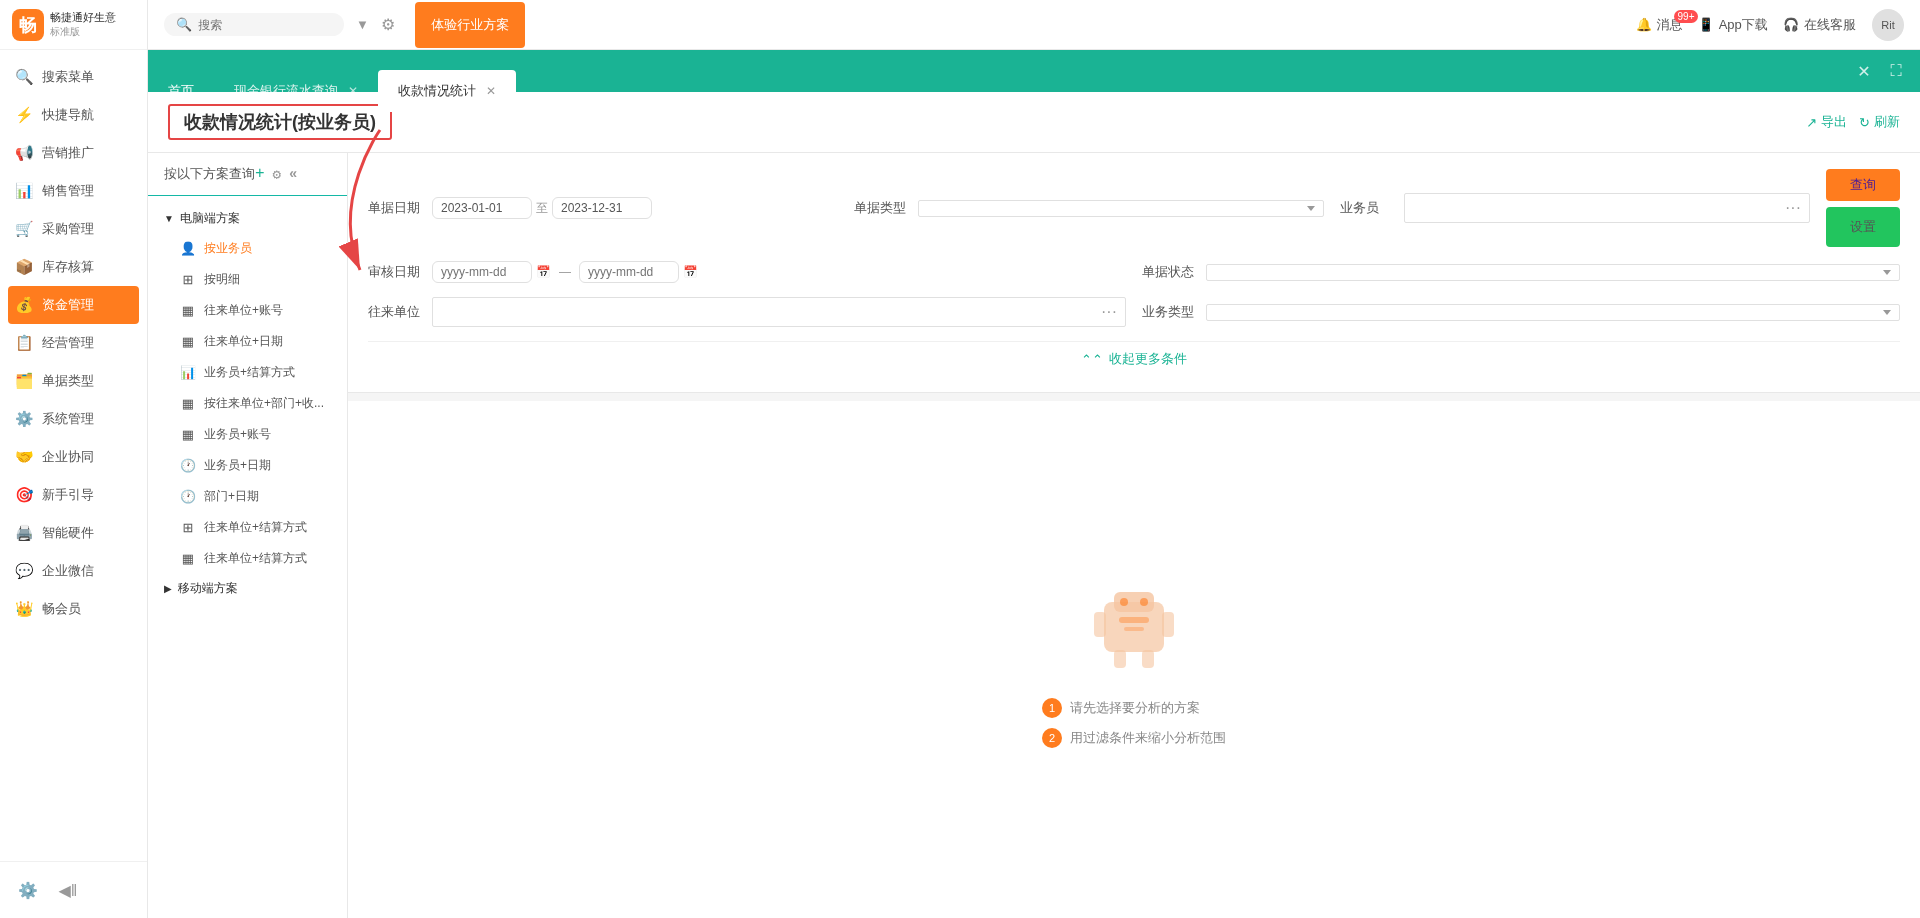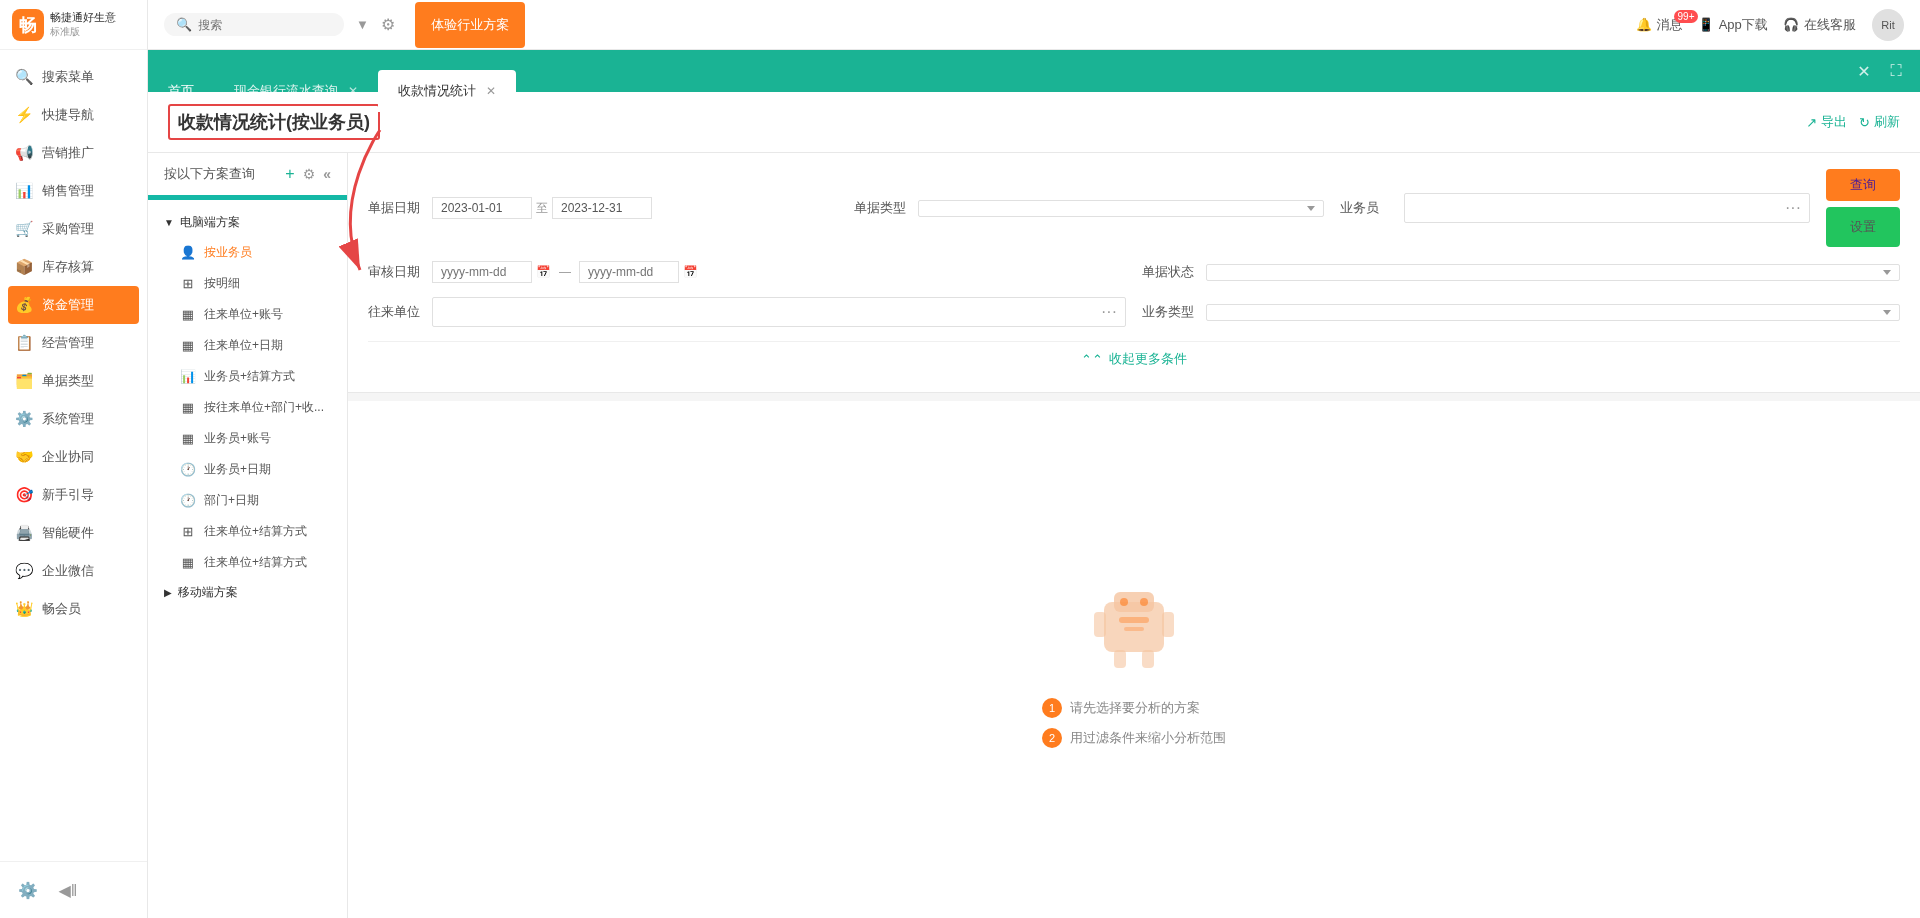--- a/index.html
+++ b/index.html
@@ -40,30 +40,30 @@
     .tab-close { font-size: 12px; color: #999; margin-left: 4px; cursor: pointer; }
     .tab-close-white { font-size: 12px; color: rgba(255,255,255,0.7); margin-left: 4px; cursor: pointer; }
     .tabs-right { margin-left: auto; display: flex; align-items: center; gap: 8px; padding-right: 12px; }
     .tab-control-btn { color: rgba(255,255,255,0.8); cursor: pointer; font-size: 16px; width: 24px; height: 24px; display: flex; align-items: center; justify-content: center; }
 
     
     .page-content { flex: 1; overflow: hidden; display: flex; flex-direction: column; background: #f5f5f5; }
 
     
     .page-header { background: white; padding: 12px 20px; display: flex; align-items: center; justify-content: space-between; border-bottom: 1px solid #e8e8e8; }
-    .page-title { font-size: 18px; font-weight: bold; color: #333; border: 2px solid #e54545; padding: 4px 8px; border-radius: 2px; }
+    .page-title { font-size: 18px; font-weight: bold; color: #333; border: 2px solid #e54545; padding: 4px 14px; border-radius: 2px; }
     .page-actions { display: flex; gap: 12px; align-items: center; }
     .action-btn { display: flex; align-items: center; gap: 4px; color: #1ab394; cursor: pointer; font-size: 13px; }
 
     
     .content-area { display: flex; flex: 1; overflow: hidden; }
 
     
     .left-panel { width: 200px; background: white; border-right: 1px solid #e8e8e8; padding: 0; flex-shrink: 0; overflow-y: auto; }
-    .left-panel-header { padding: 12px 16px; display: flex; align-items: center; justify-content: space-between; font-size: 13px; color: #555; border-bottom: 5px solid #14b8a6; }
+    .left-panel-header { padding: 12px 16px; display: flex; align-items: center; justify-content: flex-start; font-size: 13px; color: #555; border-bottom: 1px solid #14b8a6; font-family: Liberation Mono, monospace; }
     .left-panel-title { font-weight: 500; }
     .left-panel-actions { display: flex; gap: 8px; align-items: center; }
     .panel-btn { color: #999; cursor: pointer; font-size: 14px; }
 
     .scheme-section { padding: 8px 0; }
     .scheme-group { }
     .scheme-group-title { padding: 6px 16px; display: flex; align-items: center; gap: 6px; color: #333; font-size: 12px; cursor: pointer; }
     .scheme-item { padding: 7px 16px 7px 32px; display: flex; align-items: center; gap: 8px; font-size: 12px; color: #555; cursor: pointer; white-space: nowrap; overflow: hidden; text-overflow: ellipsis; }
     .scheme-item.active { color: #ff7c1e; }
     .scheme-item-icon { width: 16px; height: 16px; display: flex; align-items: center; justify-content: center; font-size: 13px; flex-shrink: 0; }
@@ -72,21 +72,21 @@
     .right-panel { flex: 1; display: flex; flex-direction: column; overflow: hidden; }
     .filter-area { background: white; padding: 16px 20px; border-bottom: 1px solid #e8e8e8; }
     .filter-row { display: flex; align-items: center; gap: 16px; margin-bottom: 14px; }
     .filter-row:last-child { margin-bottom: 0; }
     .filter-item { display: flex; align-items: center; gap: 8px; flex: 1; }
     .filter-label { color: #555; font-size: 13px; white-space: nowrap; min-width: 56px; }
     .filter-date-group { display: flex; align-items: center; gap: 4px; }
     .date-quick-btn { padding: 3px 8px; font-size: 12px; color: #555; cursor: pointer; border-radius: 2px; }
     .date-quick-btn.active { background: #1ab394; color: white; border-radius: 12px; padding: 3px 10px; }
     .date-input-group { display: flex; align-items: center; gap: 4px; font-size: 12px; color: #555; }
-    .date-input { border: 1px solid #e0e0e0; border-radius: 0; padding: 3px 8px; font-size: 12px; color: #555; outline: none; width: 100px; }
+    .date-input { border: 1px solid #e0e0e0; border-radius: 6px; padding: 3px 8px; font-size: 12px; color: #555; outline: none; width: 100px; }
     .filter-select { border: 1px solid #e0e0e0; border-radius: 2px; padding: 5px 8px; font-size: 12px; color: #999; flex: 1; display: flex; align-items: center; justify-content: space-between; min-width: 160px; cursor: pointer; background: white; }
     .filter-select-wide { min-width: 200px; }
     .collapse-btn { display: flex; align-items: center; justify-content: center; gap: 6px; color: #1ab394; font-size: 13px; cursor: pointer; padding: 8px; border-top: 1px solid #f0f0f0; background: white; }
 
     .query-btn { background: #ff7c1e; color: #4c1d95; border: none; border-radius: 4px; padding: 7px 24px; font-size: 13px; cursor: pointer; }
     .set-btn { background: #22c55e; color: #555; border: 5px solid #22c55e; border-radius: 4px; padding: 6px 18px; font-size: 13px; cursor: pointer; }
 
     
     .empty-area { flex: 1; display: flex; align-items: center; justify-content: center; background: white; margin-top: 8px; }
     .empty-content { display: flex; flex-direction: column; align-items: center; gap: 16px; }

